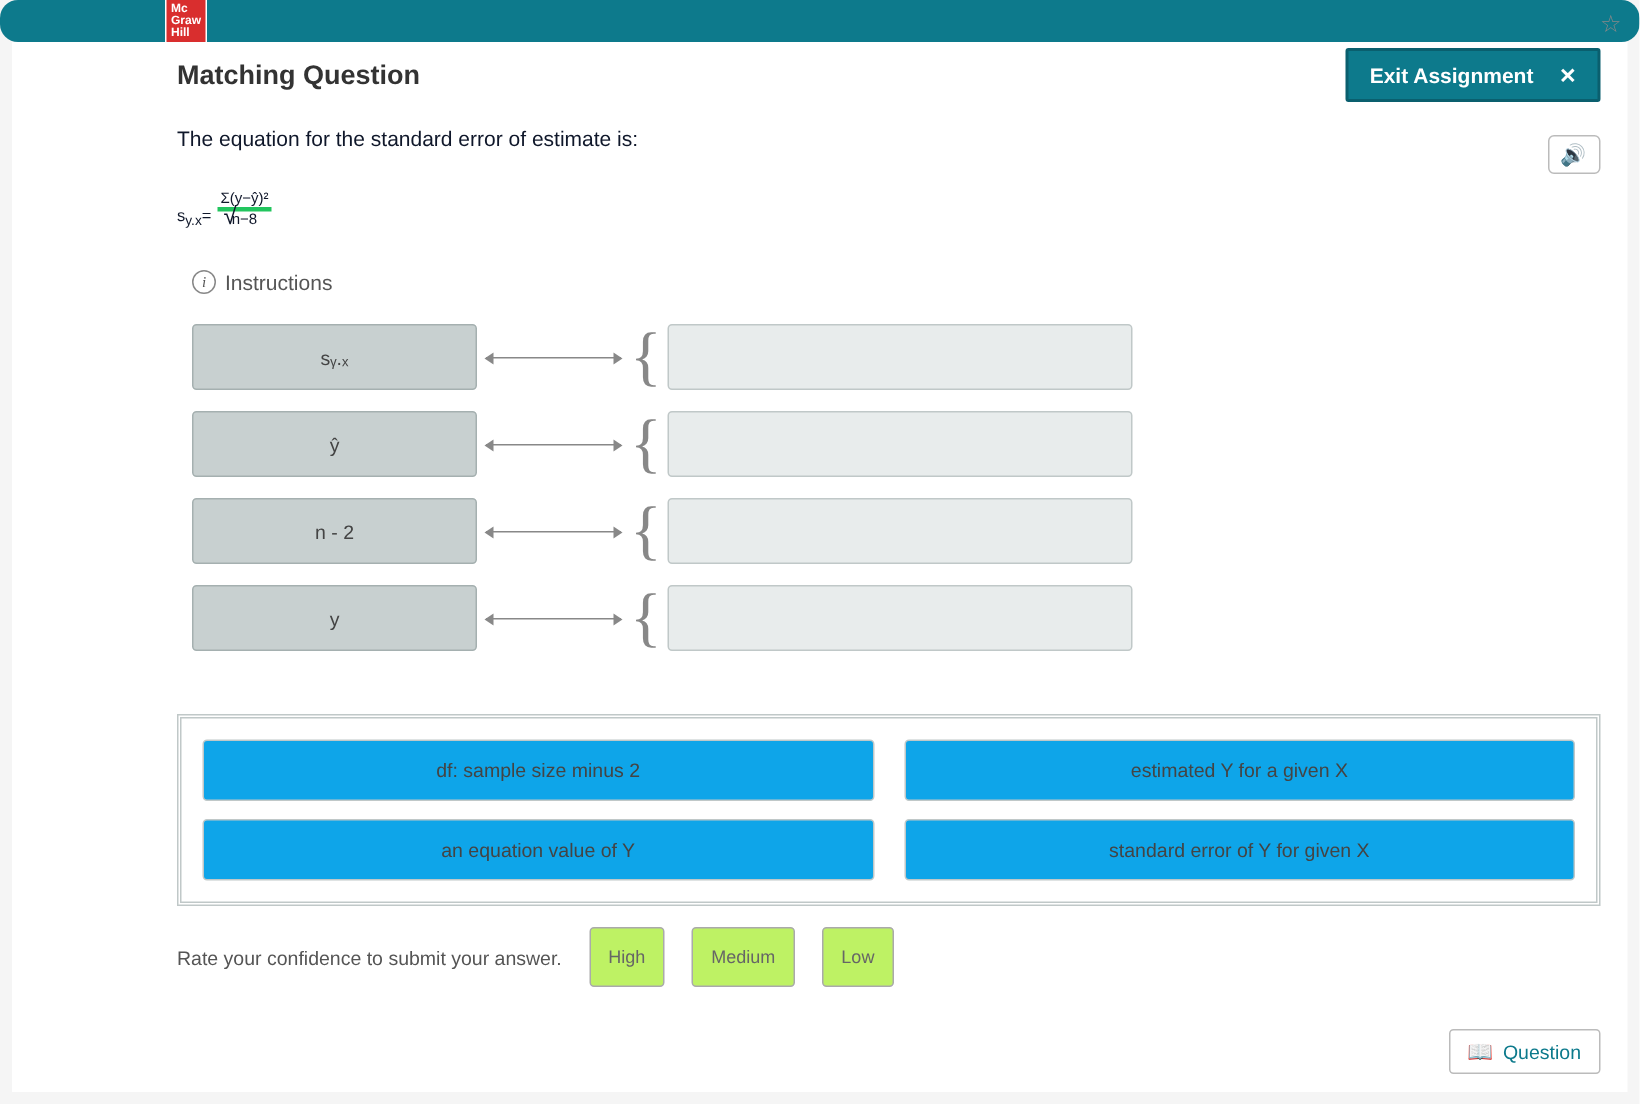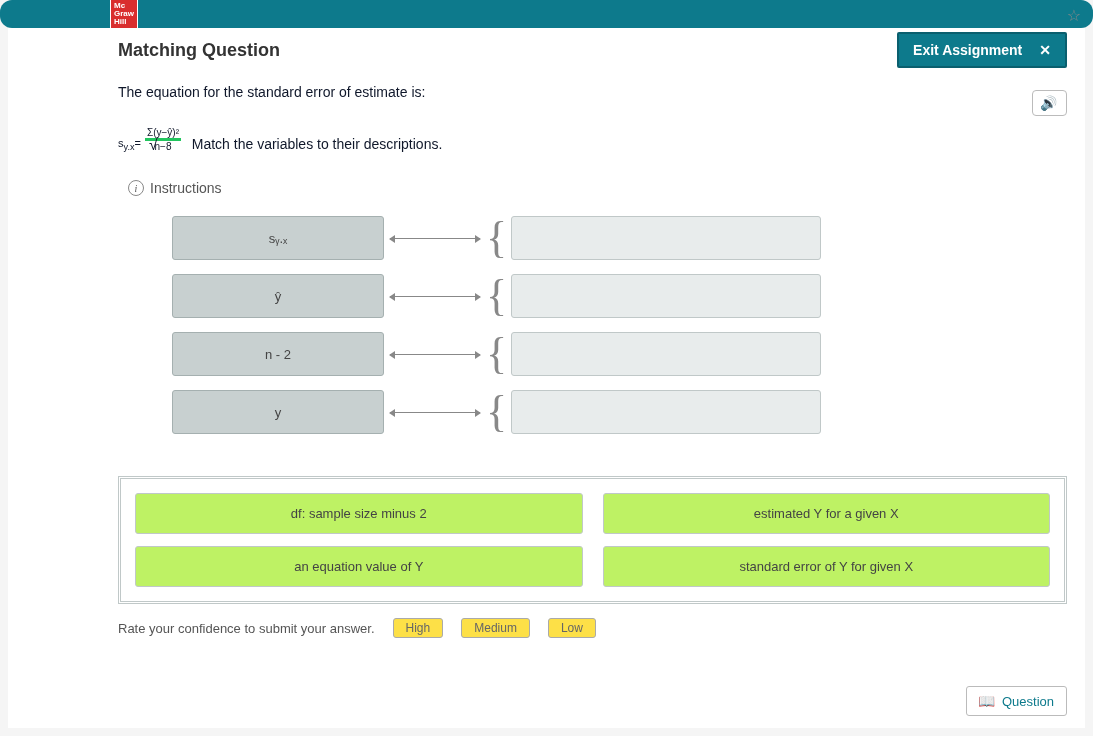--- a/index.html
+++ b/index.html
@@ -126,32 +126,31 @@
   }
   .match-area {
     padding: 10px 18px 10px 120px;
   }
   .match-row {
     display: flex;
     align-items: center;
     margin-bottom: 14px;
   }
   .term-box {
-    width: 212px;
+    width: 190px;
     height: 44px;
     background: #c8d0d0;
     border: 1px solid #a5b0b0;
     border-radius: 3px;
     display: flex;
     align-items: center;
     justify-content: center;
     font-size: 13px;
     color: #444;
     cursor: move;
-    margin-left: 44px;
   }
   .connector {
     width: 90px;
     height: 1px;
     background: #888;
     position: relative;
     margin: 0 6px;
   }
   .connector::before, .connector::after {
     content: '';
@@ -179,41 +178,41 @@
   }
   .options-area {
     margin: 18px 18px 0 110px;
     border: 3px double #c0c8c8;
     padding: 14px;
     display: grid;
     grid-template-columns: 1fr 1fr;
     gap: 12px 20px;
   }
   .option-box {
-    background: #bef264;
+    background: #0ea5e9;
     border: 1px solid #c0c8c8;
     border-radius: 3px;
     padding: 12px;
     text-align: center;
     font-size: 13px;
     color: #444;
     cursor: move;
   }
   .footer-row {
     display: flex;
     align-items: center;
     padding: 14px 18px 10px 110px;
     gap: 18px;
     font-size: 13px;
     color: #555;
   }
   .conf-btn {
     border: 1px solid #aaa;
-    background: #fde047;
-    padding: 2px 12px;
+    background: #bef264;
+    padding: 12px 12px;
     font-size: 12px;
     color: #666;
     border-radius: 3px;
     cursor: pointer;
   }
   .reading-btn {
     position: absolute;
     right: 18px;
     bottom: 12px;
     border: 1px solid #bbb;
@@ -261,21 +260,20 @@
 
   <div class="formula-row">
     <span class="formula">
       <span>s</span><sub>y.x</sub><span>=</span>
     </span>
     <span class="frac">
       <span class="num">Σ(y−ŷ)²</span>
       <span class="den">n−8</span>
     </span>
     <span style="font-size:16px;margin-left:-36px;margin-bottom:-2px">√</span>
-    <span style="margin-left:30px;font-size:14px">Match the variables to their descriptions.</span>
   </div>
 
   <div class="instructions">
     <span class="info-icon">i</span>
     <span>Instructions</span>
   </div>
 
   <div class="match-area">
     <div class="match-row">
       <div class="term-box">sᵧ.ₓ</div>

